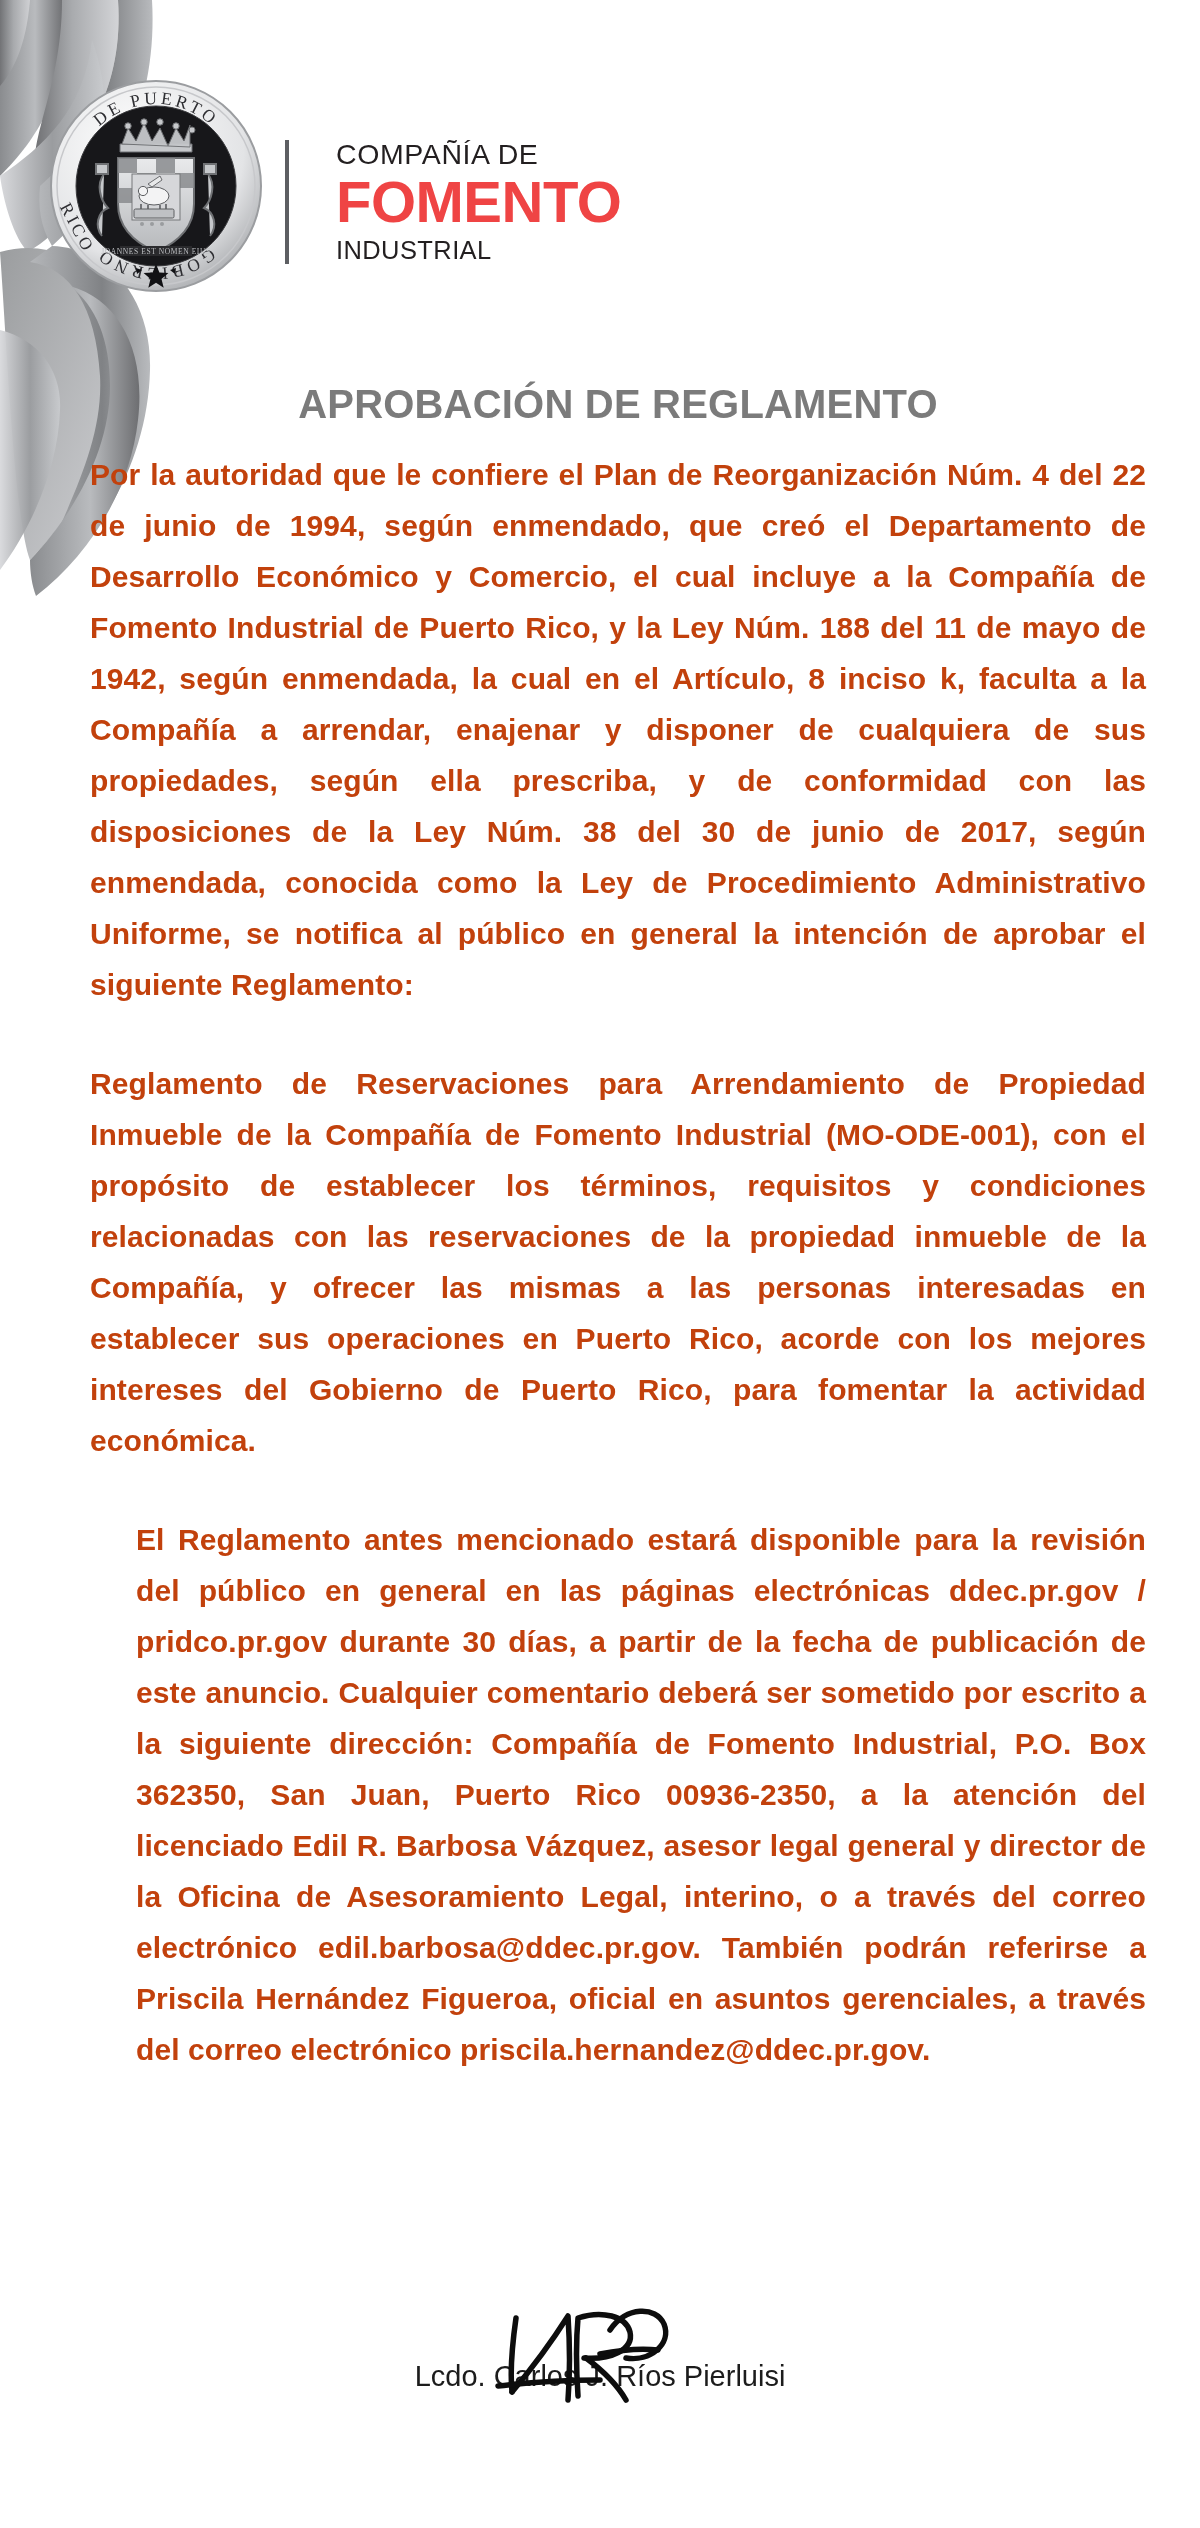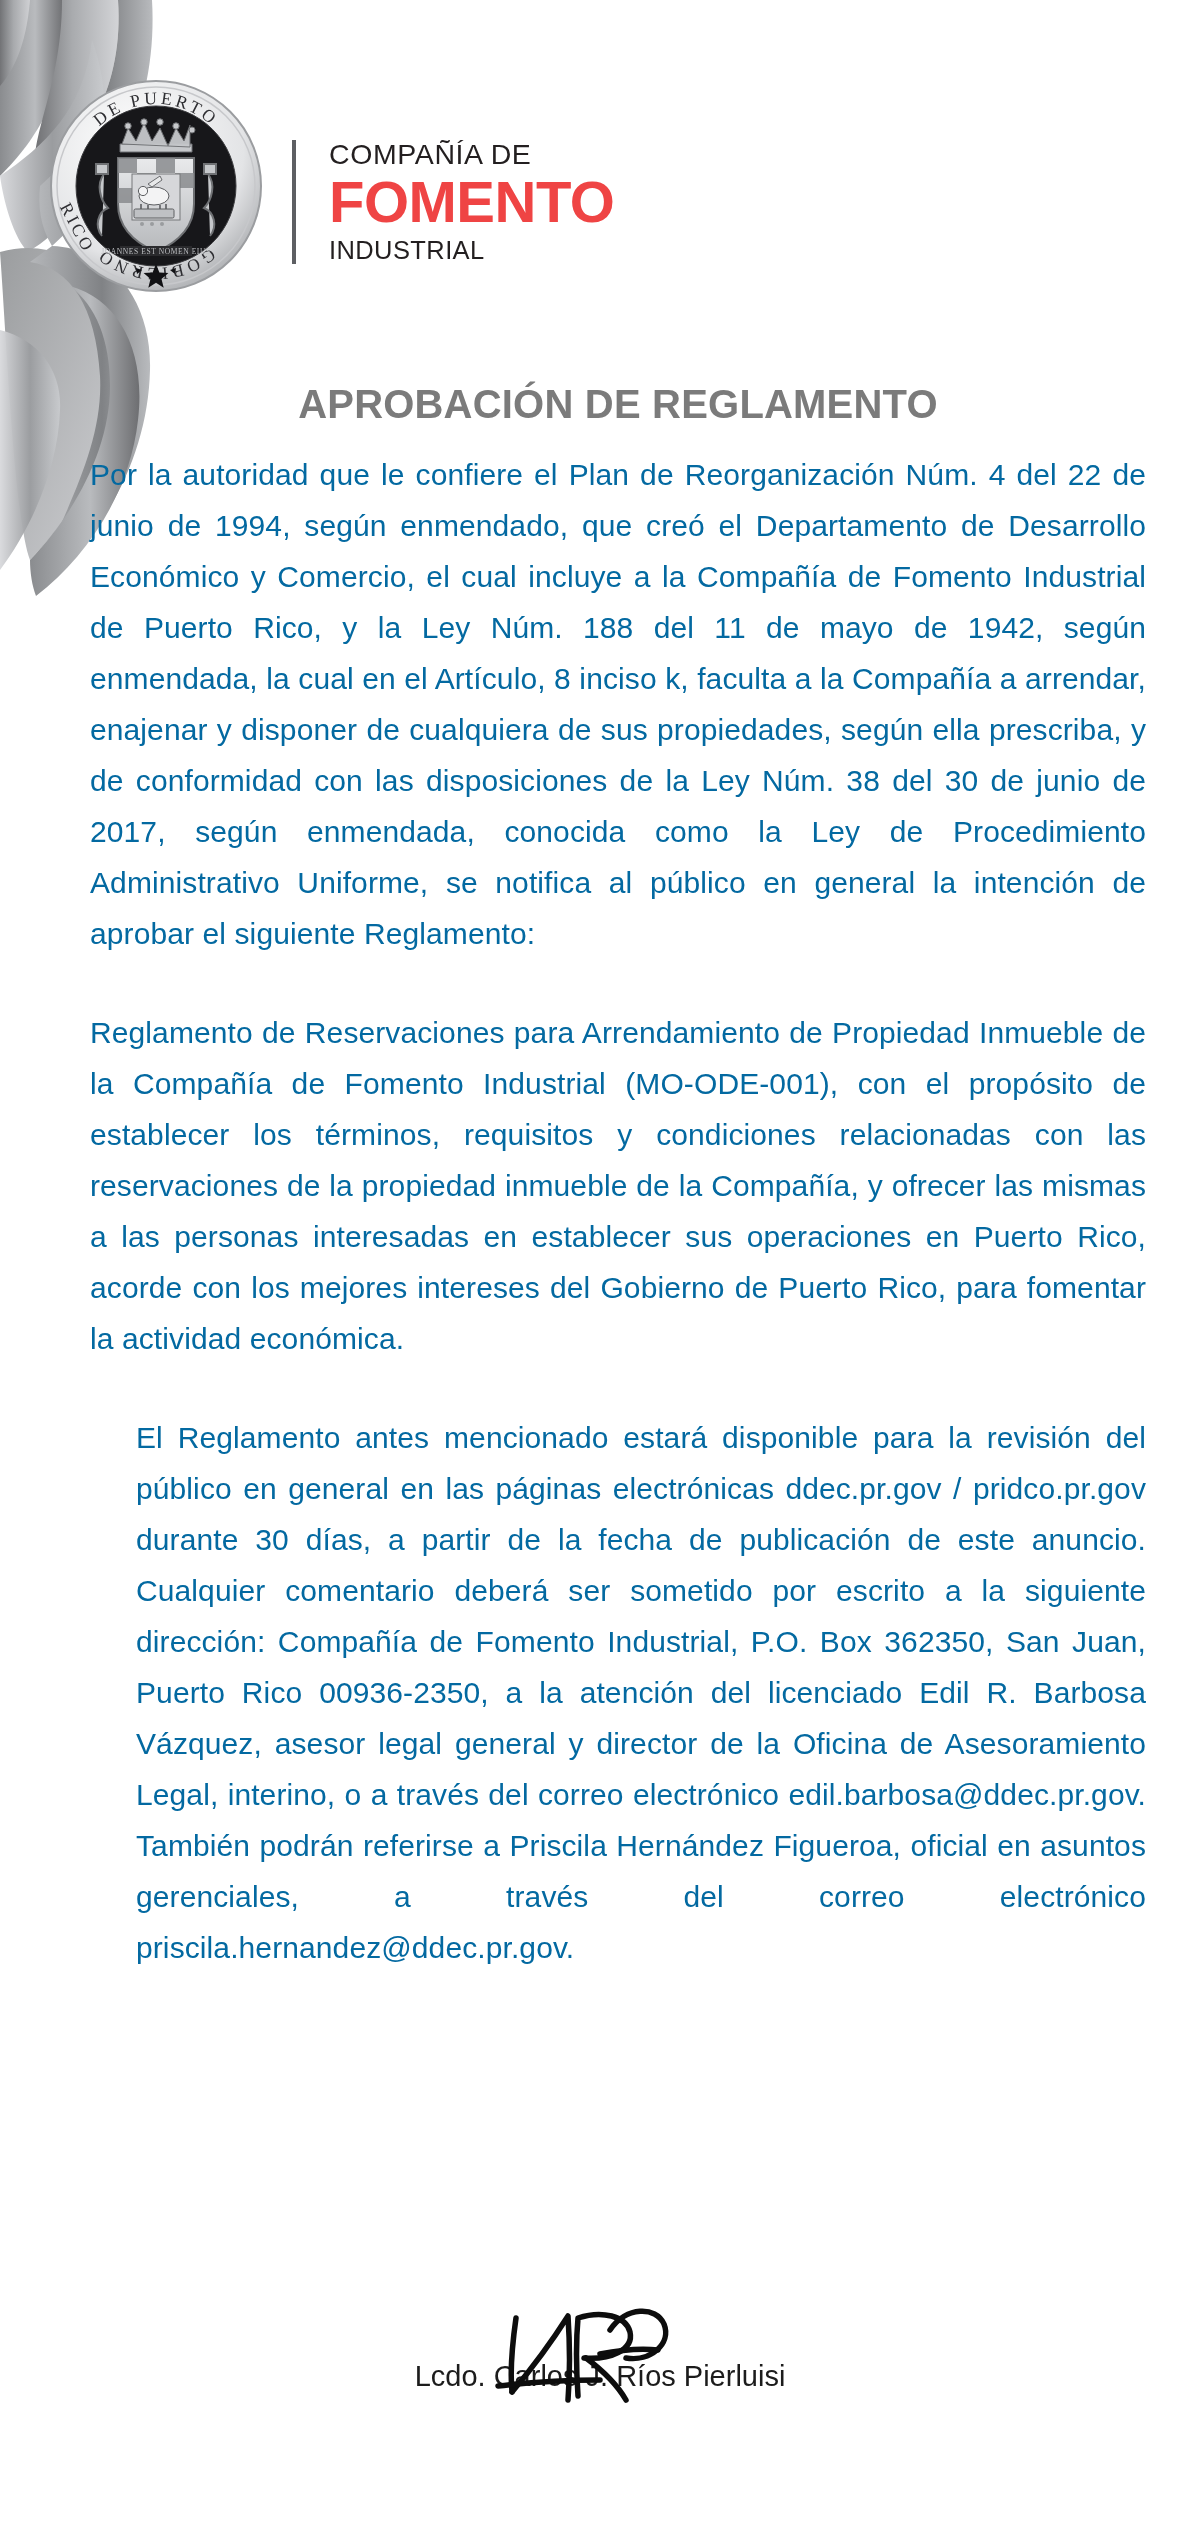--- a/index.html
+++ b/index.html
@@ -40,24 +40,25 @@
   }
   .seal {
     position: absolute;
     left: 48px;
     top: 78px;
     width: 216px;
     height: 216px;
   }
   .logo-lockup {
     position: absolute;
-    left: 292px;
+    left: 285px;
     top: 140px;
     display: flex;
     align-items: center;
+    gap: 14px;
   }
   .logo-rule {
     width: 4px;
     background: #5d5f63;
     margin-right: 33px;
     align-self: stretch;
   }
   .logo-text { display: flex; flex-direction: column; justify-content: center; }
   .logo-line-1 {
     font-size: 28.5px;
@@ -95,25 +96,25 @@
     font-weight: 700;
     color: #7b7b7b;
     letter-spacing: 0.2px;
     text-align: center;
     margin: 0 0 22px 0;
     line-height: 1.12;
   }
   .para {
     font-size: 30px;
     line-height: 51px;
-    color: #0369a1;
+    color: #c2410c;
     text-align: justify;
     text-justify: inter-word;
     margin: 0 0 48px 0;
-    font-weight: 400;
+    font-weight: 700;
     letter-spacing: 0.1px;
   }
   .para:last-child { margin-bottom: 0; margin-left: 46px; }
 
   
   .signature-block {
     position: absolute;
     left: 0;
     top: 2300px;
     width: 1200px;

